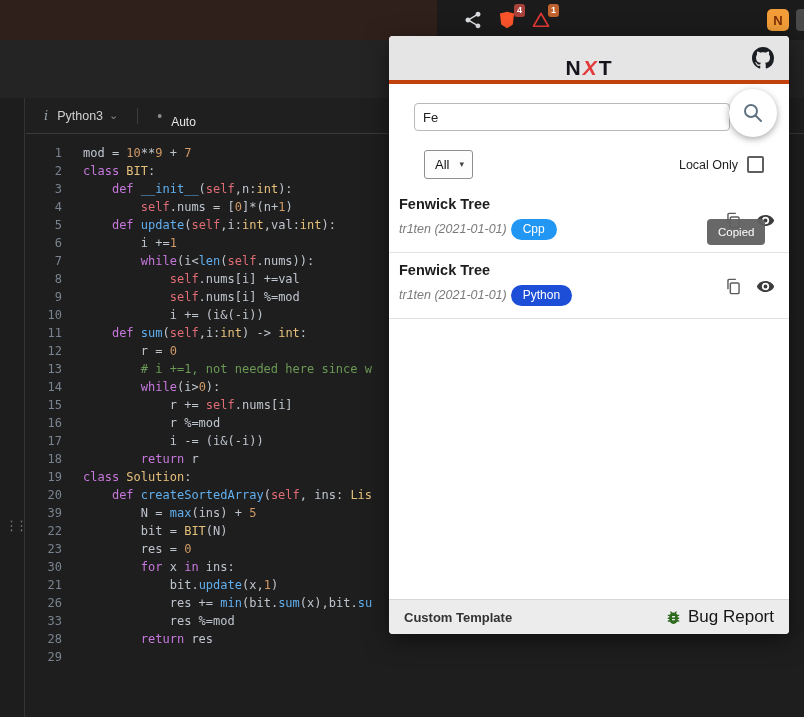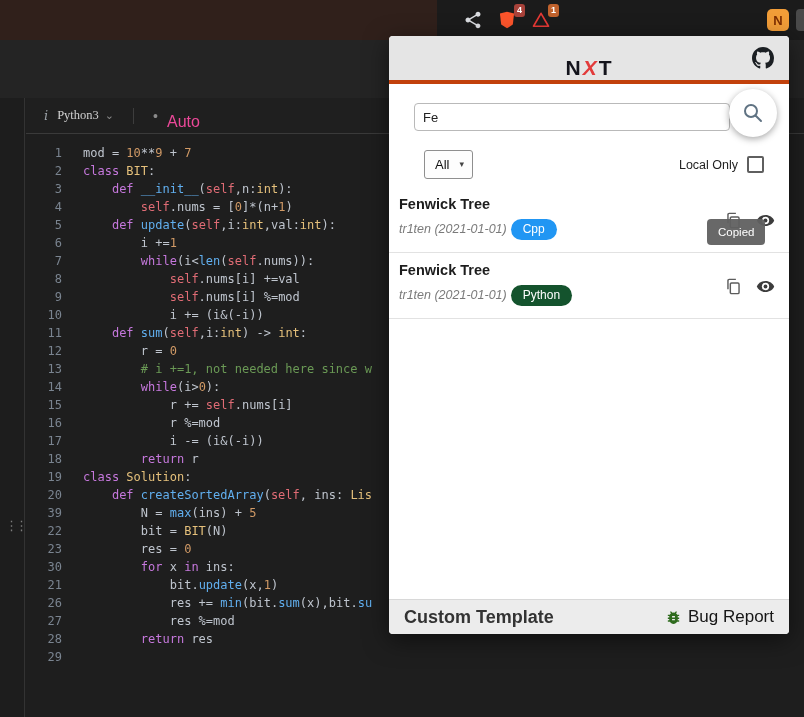--- a/index.html
+++ b/index.html
@@ -21,25 +21,25 @@
           border-radius:5px;color:#7c2d00;font-weight:bold;font-size:13px;display:flex;
           align-items:center;justify-content:center;}
   .edge-sliver{position:absolute;top:9px;right:-4px;width:12px;height:22px;background:#4a4a4a;border-radius:4px;}
 
   
   .siteheader{position:absolute;top:40px;left:0;width:100%;height:58px;background:#242424;z-index:1;}
   .toolbar{position:absolute;top:98px;left:26px;right:0;height:36px;background:#1f1f1f;
            border-bottom:1px solid #3a3a3a;display:flex;align-items:center;
            padding-left:18px;gap:9px;color:#ccc;font-size:12.5px;z-index:2;box-sizing:border-box;}
   .info-i{font-style:italic;font-family:"DejaVu Serif",serif;color:#9aa0a6;font-size:13px;}
-  .lang{color:#d0d0d0;font-family:Liberation Serif, serif;}
+  .lang{color:#d0d0d0;}
   .chev{color:#8a8a8a;font-size:11px;margin-left:-3px;}
   .vdiv{width:1px;height:16px;background:#3d3d3d;margin:0 10px;}
   .dot{color:#8a8a8a;font-size:14px;}
-  .auto{color:#ec4899;font-size:16px;margin-top:12px;}
+  .auto{color:#e5e5e5;font-size:12px;margin-top:12px;}
   .leftrail{position:absolute;top:98px;left:0;width:25px;bottom:0;background:#1d1d1d;
             border-right:1px solid #333;z-index:2;box-sizing:border-box;}
   .grip{position:absolute;left:5px;top:420px;color:#7d7d7d;font-size:13px;letter-spacing:-3px;}
 
   
   .editor{position:absolute;top:135px;left:26px;right:0;bottom:0;z-index:1;
           font-family:"DejaVu Sans Mono",monospace;font-size:12px;line-height:18px;padding-top:9px;}
   .code-line{display:flex;height:18px;}
   .gutter{flex:0 0 36px;text-align:right;color:#7a8490;user-select:none;}
   .code-text{white-space:pre;padding-left:21px;color:#bfc5ce;}
@@ -79,21 +79,21 @@
   .r-meta-row{display:flex;align-items:center;margin-top:6px;height:20px;}
   .r-meta{font-size:12.5px;font-style:italic;color:#7a7a7a;}
   .r-chip{margin-left:4px;color:#fff;font-size:12px;padding:3px 12px 4px;border-radius:13px;}
   .r-icons{position:absolute;right:14px;top:24px;display:flex;gap:13px;}
   .r-icon{width:19px;height:19px;display:block;}
   .tooltip{position:absolute;left:318px;top:183px;background:rgba(96,96,96,.95);color:#fff;
            font-size:11.5px;padding:7px 11px;border-radius:4px;z-index:5;}
   .m-footer{position:absolute;left:0;right:0;bottom:0;height:34px;background:#ececec;
             border-top:1px solid #d8d8d8;display:flex;align-items:center;padding:0 15px;
             border-radius:0 0 4px 4px;}
-  .ft-left{font-size:18px;color:#333;font-weight:600;}
+  .ft-left{font-size:13px;color:#333;font-weight:600;}
   .bug{width:17px;height:17px;margin-right:6px;display:block;}
   .ft-right{font-size:17px;color:#161616;}
 </style>
 </head>
 <body>
 
 <div class="stage">
 
   <div class="topbar">
     <div class="topbar-left"></div>
@@ -235,21 +235,21 @@
         </div>
         <div class="code-line">
           <span class="gutter">21</span>
           <span class="code-text"><span class="tk-o">            </span><span class="tk-v">bit</span><span class="tk-o">.</span><span class="tk-f">update</span><span class="tk-o">(</span><span class="tk-v">x</span><span class="tk-o">,</span><span class="tk-n">1</span><span class="tk-o">)</span></span>
         </div>
         <div class="code-line">
           <span class="gutter">26</span>
           <span class="code-text"><span class="tk-o">            </span><span class="tk-v">res </span><span class="tk-o">+= </span><span class="tk-f">min</span><span class="tk-o">(</span><span class="tk-v">bit</span><span class="tk-o">.</span><span class="tk-f">sum</span><span class="tk-o">(</span><span class="tk-v">x</span><span class="tk-o">),</span><span class="tk-v">bit</span><span class="tk-o">.</span><span class="tk-f">su</span></span>
         </div>
         <div class="code-line">
-          <span class="gutter">27</span>
+          <span class="gutter">33</span>
           <span class="code-text"><span class="tk-o">            </span><span class="tk-v">res </span><span class="tk-o">%=</span><span class="tk-v">mod</span></span>
         </div>
         <div class="code-line">
           <span class="gutter">28</span>
           <span class="code-text"><span class="tk-o">        </span><span class="tk-k">return</span><span class="tk-v"> res</span></span>
         </div>
         <div class="code-line">
           <span class="gutter">29</span>
           <span class="code-text"></span>
         </div>
@@ -307,21 +307,21 @@
                 <circle cx="12" cy="12" r="2.4" fill="#3c3c3c"></circle>
               </svg>
       </span>
     </div>
   </div>
 
   <div class="result-item">
     <div class="r-title">Fenwick Tree</div>
     <div class="r-meta-row">
       <span class="r-meta">tr1ten (2021-01-01)</span>
-      <span class="r-chip" style="background: #14532d; text-align: center;">Python</span>
+      <span class="r-chip" style="background: #1d4ed8; text-align: center;">Python</span>
     </div>
     <div class="r-icons">
       <span class="r-icon">
         <svg width="19" height="19" viewBox="0 0 24 24">
                 <rect x="8" y="7.5" width="11" height="13.5" rx="1.5" fill="none" stroke="#5c5c5c" stroke-width="1.8"></rect>
                 <path d="M5 15.5V4.5A1.5 1.5 0 016.5 3H15" fill="none" stroke="#5c5c5c" stroke-width="1.8"></path>
               </svg>
       </span>
       <span class="r-icon">
         <svg width="19" height="19" viewBox="0 0 24 24">

